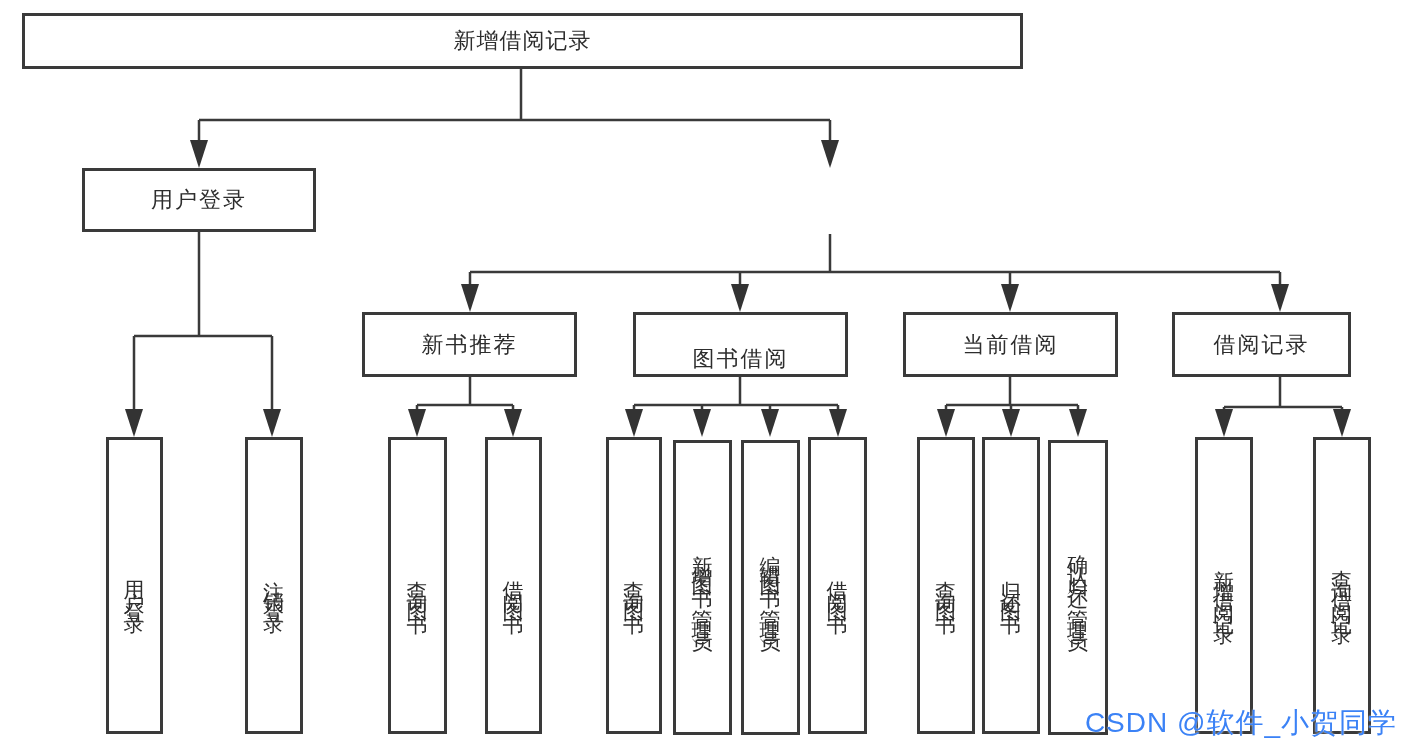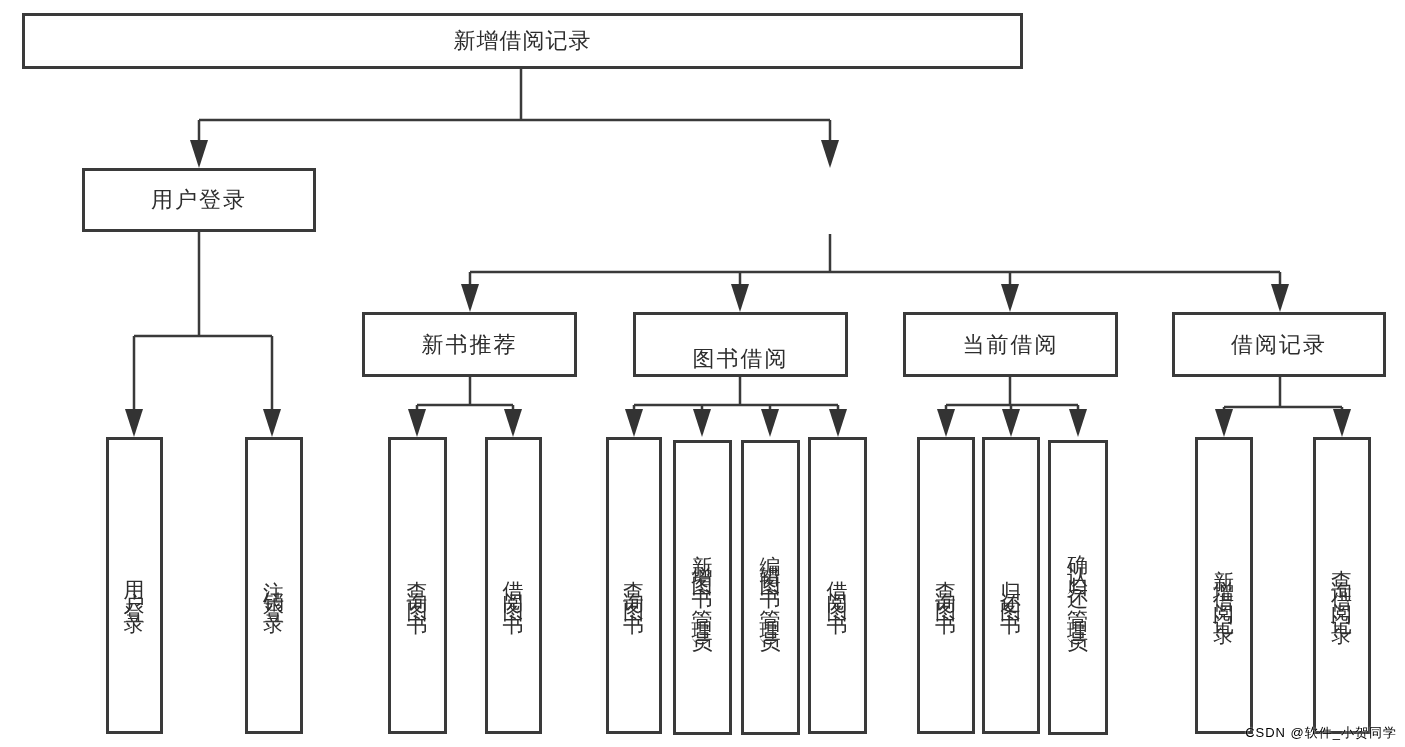--- a/index.html
+++ b/index.html
@@ -35,22 +35,22 @@
     text-orientation: mixed;
     font-size: 21px;
     letter-spacing: 11px;
     line-height: 1.1;
     white-space: nowrap;
   }
   .watermark {
     position: absolute;
     right: 8px;
     bottom: 5px;
-    font-size: 13px;
-    color: #000000;
+    font-size: 28px;
+    color: #3b82f6;
     z-index: 5;
     letter-spacing: 1px;
     text-shadow: 0 0 2px #ffffff;
   }
 </style>
 </head>
 <body>
 
 <div class="canvas">
 
@@ -95,21 +95,21 @@
 
   <div class="box h" style="left:362px; top:312px; width:215px; height:65px;">
     <span>新书推荐</span>
   </div>
   <div class="box h" style="left:633px; top:312px; width:215px; height:65px;align-items:flex-end;">
     <span>图书借阅</span>
   </div>
   <div class="box h" style="left:903px; top:312px; width:215px; height:65px;">
     <span>当前借阅</span>
   </div>
-  <div class="box h" style="left:1172px; top:312px; width:214px; height:65px;">
+  <div class="box h" style="left:1172px; top:312px; width:179px; height:65px;">
     <span>借阅记录</span>
   </div>
 
   <div class="box v" style="left:106px; top:437px; width:57px; height:297px;">
     <span>用户登录</span>
   </div>
   <div class="box v" style="left:245px; top:437px; width:58px; height:297px;">
     <span>注销登录</span>
   </div>
 

